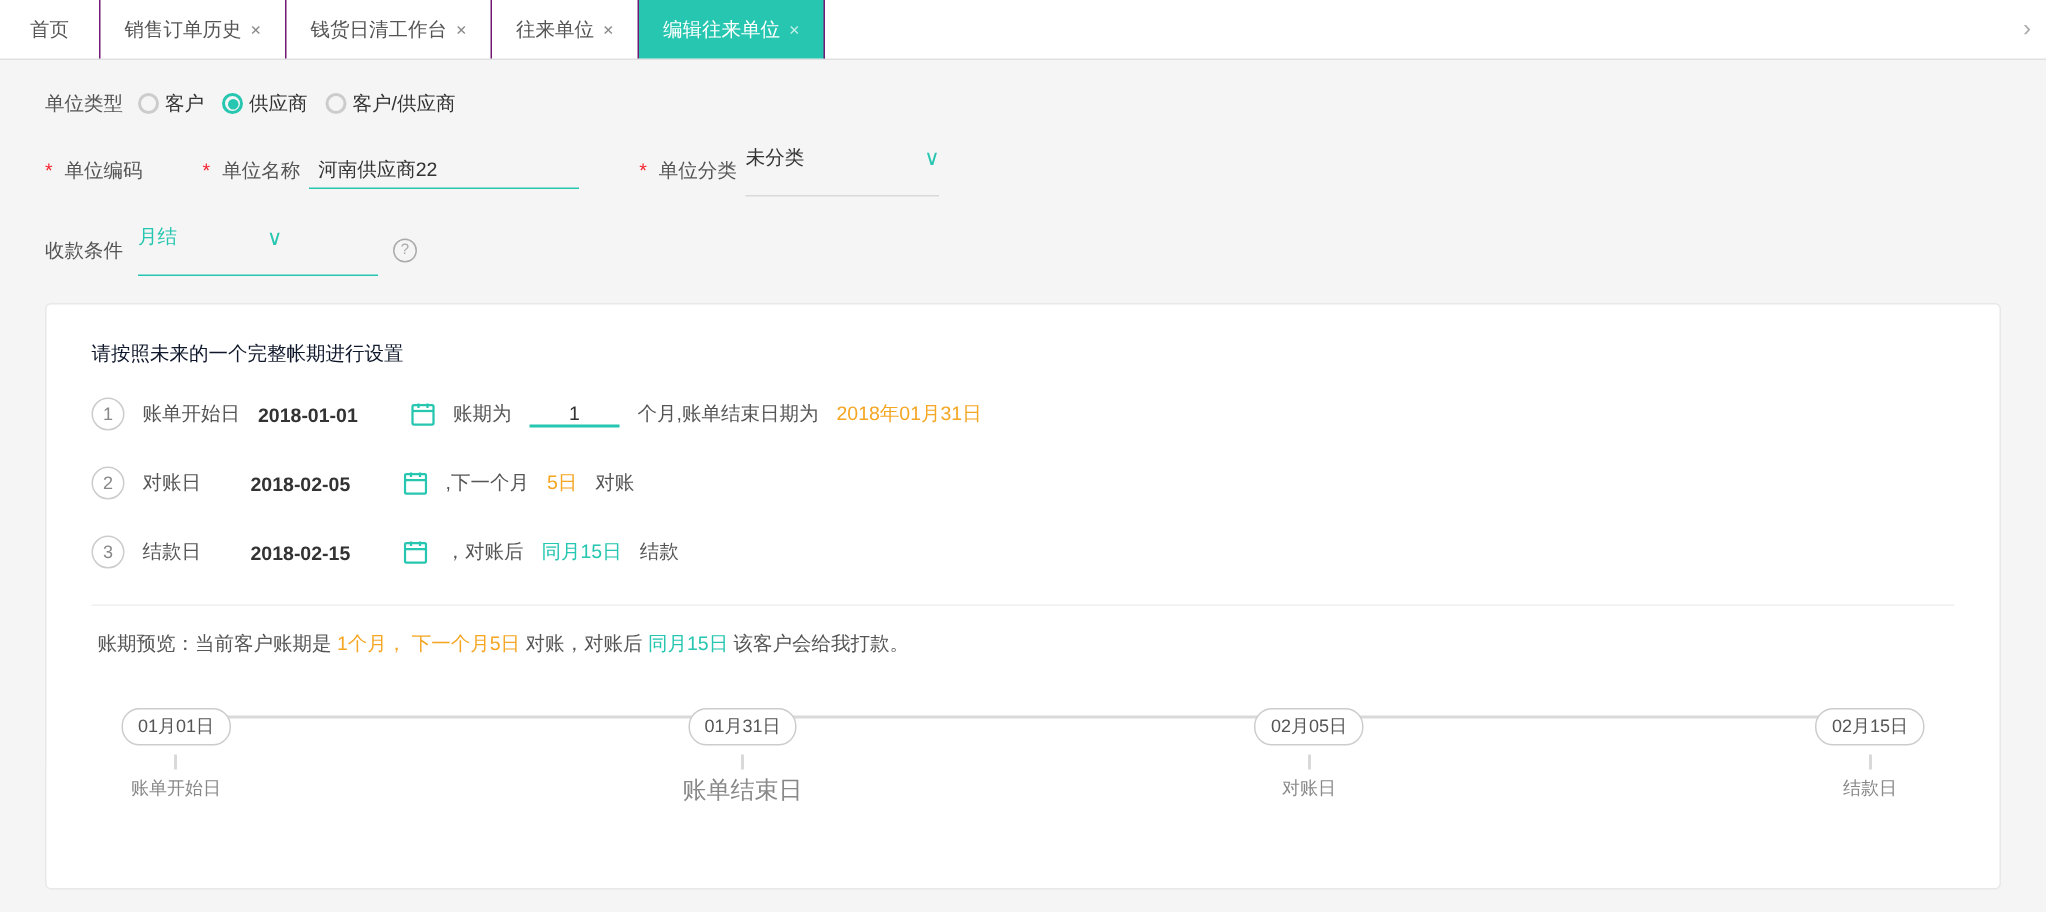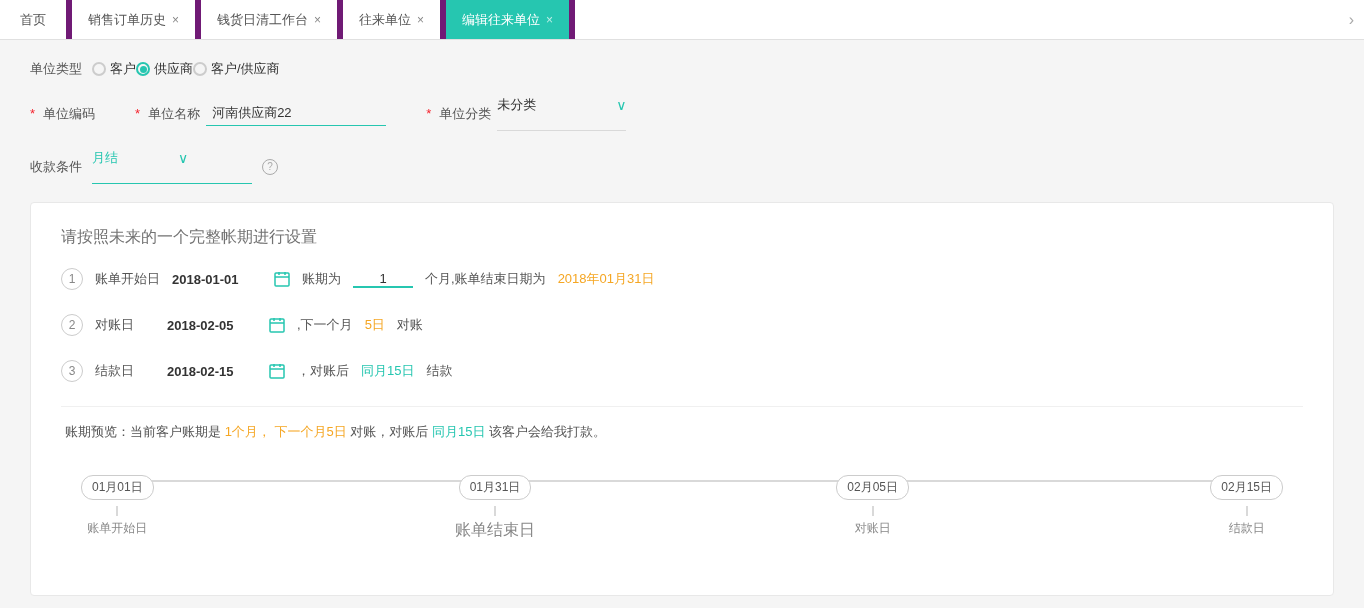--- a/index.html
+++ b/index.html
@@ -13,21 +13,21 @@
       border-bottom: 1px solid #e0e0e0;
       height: 40px;
     }
     .tab-item {
       display: flex;
       align-items: center;
       padding: 0 16px;
       cursor: pointer;
       font-size: 13px;
       color: #555;
-      border-right: 6px solid #701a75;
+      border-right: 1px solid #701a75;
       gap: 6px;
       white-space: nowrap;
     }
     .tab-item.active {
       background: #26c6b0;
       color: #fff;
     }
     .tab-item .tab-close {
       font-size: 12px;
       opacity: 0.7;
@@ -66,21 +66,21 @@
     }
 
     .required-star {
       color: #f5222d;
       margin-right: 2px;
     }
 
     .radio-group {
       display: flex;
       align-items: center;
-      gap: 0;
+      gap: 12px;
     }
 
     .radio-item {
       display: flex;
       align-items: center;
       gap: 4px;
       cursor: pointer;
     }
 
     .radio-circle {
@@ -166,22 +166,22 @@
     
     .section-box {
       background: #fff;
       border: 1px solid #e8e8e8;
       border-radius: 4px;
       padding: 24px 30px;
       margin-top: 4px;
     }
 
     .section-title {
-      font-size: 16px;
-      color: #737373;
+      font-size: 13px;
+      color: #0f172a;
       margin-bottom: 20px;
     }
 
     
     .step-row {
       display: flex;
       align-items: center;
       margin-bottom: 24px;
       gap: 12px;
     }

